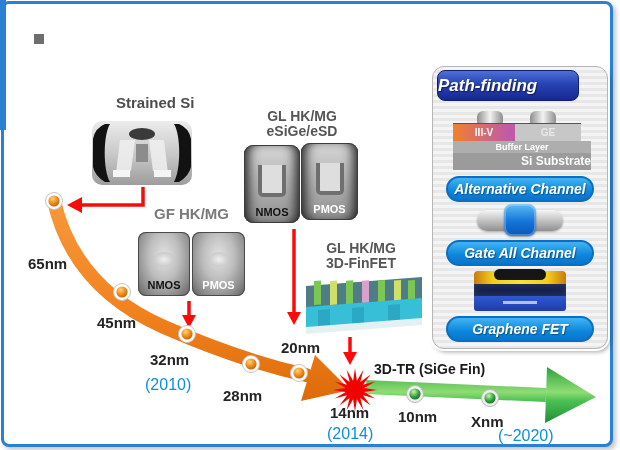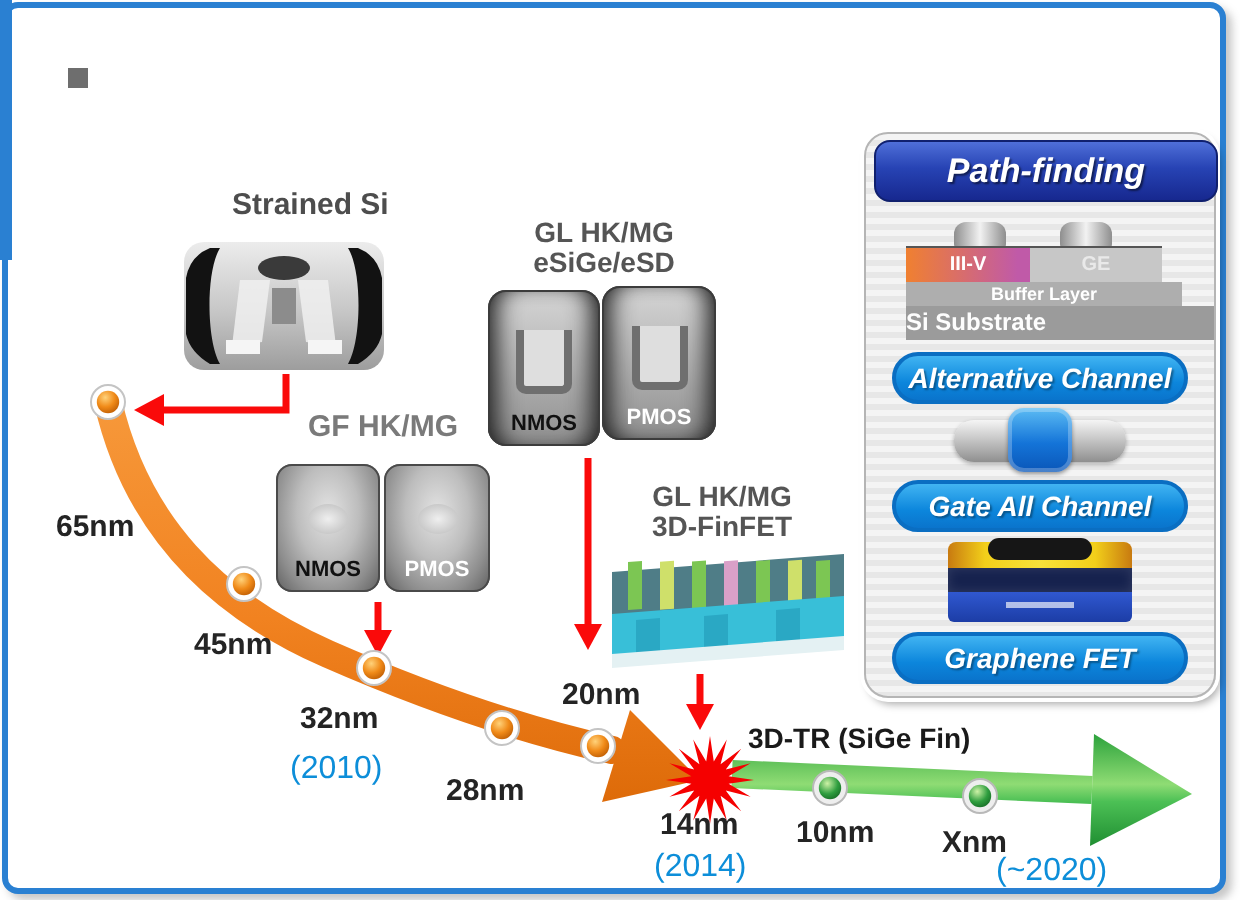--- a/index.html
+++ b/index.html
@@ -35,41 +35,41 @@
   .esige{background:linear-gradient(#d6d6d6,#8f8f8f);
          box-shadow:inset 0 0 0 1px #3c3c3c, inset 10px 0 12px -6px #1a1a1a, inset -10px 0 12px -6px #1a1a1a;}
   .ugate{position:absolute;left:50%;top:26%;width:20px;height:28px;margin-left:-14px;
          border:4px solid #6f6f6f;border-top:none;border-radius:0 0 5px 5px;background:#dedede;}
 
   
   .pf-panel{position:absolute;left:428px;top:62px;width:174px;height:281px;z-index:5;
             border-radius:12px;border:1px solid #b5b5b5;
             background:repeating-linear-gradient(180deg,#f4f4f4 0 3px,#e7e7e7 3px 6px);
             box-shadow:0 0 0 2px #fff, 2px 3px 4px rgba(0,0,0,.35);}
-  .pf-header{position:absolute;left:4px;top:3px;width:172px;height:31px;border-radius:8px;
+  .pf-header{position:absolute;left:4px;top:3px;width:142px;height:31px;border-radius:8px;
              background:linear-gradient(180deg,#4f6fd8 0%,#2743b4 45%,#17288f 100%);
              border:1px solid #10206e;box-sizing:border-box;
              color:#fff;font-style:italic;font-weight:700;font-size:17px;
-             text-align:center;line-height:29px;text-shadow:1px 1px 1px rgba(0,0,0,.5);}
+             line-height:29px;text-shadow:1px 1px 1px rgba(0,0,0,.5);}
   .pf-badge{position:absolute;left:13px;width:148px;height:26px;border-radius:14px;box-sizing:border-box;
             background:linear-gradient(180deg,#41b4f2 0%,#0c86dc 60%,#0a74cc 100%);
             border:2px solid #0a6ec2;color:#fff;font-style:italic;font-weight:700;font-size:14px;
             text-align:center;line-height:22px;text-shadow:1px 1px 1px rgba(0,0,0,.35);}
   .gate{position:absolute;width:26px;height:13px;border-radius:6px 6px 2px 2px;
         background:linear-gradient(90deg,#8e8e8e,#f2f2f2 50%,#8e8e8e);}
   .chan-row{position:absolute;left:20px;top:56px;width:128px;height:18px;display:flex;
             border-top:1px solid #555;}
   .chan-iii{width:62px;background:linear-gradient(90deg,#f08030,#c05aa8 90%);
             color:#fff;font-weight:700;font-size:10px;text-align:center;line-height:18px;}
   .chan-ge{flex:1;background:#c7c7c7;color:#e9e9e9;font-weight:700;font-size:10px;
            text-align:center;line-height:18px;}
   .buf-band{position:absolute;left:20px;top:74px;width:138px;height:12px;background:#aeaeae;
             color:#fff;font-weight:700;font-size:9px;text-align:center;line-height:12px;}
-  .sub-band{position:absolute;left:20px;top:86px;width:154px;height:17px;background:#9b9b9b;
-            color:#fdfdfd;font-weight:700;font-size:12px;text-align:left;line-height:17px;}
+  .sub-band{position:absolute;left:20px;top:86px;width:138px;height:17px;background:#9b9b9b;
+            color:#fdfdfd;font-weight:700;font-size:12px;text-align:right;line-height:17px;}
   .gaa-bar{position:absolute;left:44px;top:143px;width:86px;height:21px;border-radius:10px;
            background:linear-gradient(180deg,#f5f5f5,#aeaeae 70%,#8f8f8f);box-shadow:0 1px 2px rgba(0,0,0,.3);}
   .gaa-ring{position:absolute;left:71px;top:137px;width:32px;height:32px;border-radius:8px;
             background:linear-gradient(180deg,#5cbcf4,#1474d8 55%,#0a56b8);
             box-shadow:inset 0 0 0 2px rgba(255,255,255,.25),0 1px 2px rgba(0,0,0,.4);}
   .graphene{position:absolute;left:41px;top:204px;width:92px;height:40px;border-radius:3px;overflow:visible;}
   .g-top{position:relative;height:13px;border-radius:4px 4px 0 0;
          background:linear-gradient(90deg,#c87a10 0%,#f2cf1a 20%,#f7e23a 50%,#f2cf1a 80%,#c87a10 100%);}
   .g-sheet{position:absolute;left:50%;top:-2px;width:52px;height:11px;margin-left:-26px;
            border-radius:6px;background:#161616;}

